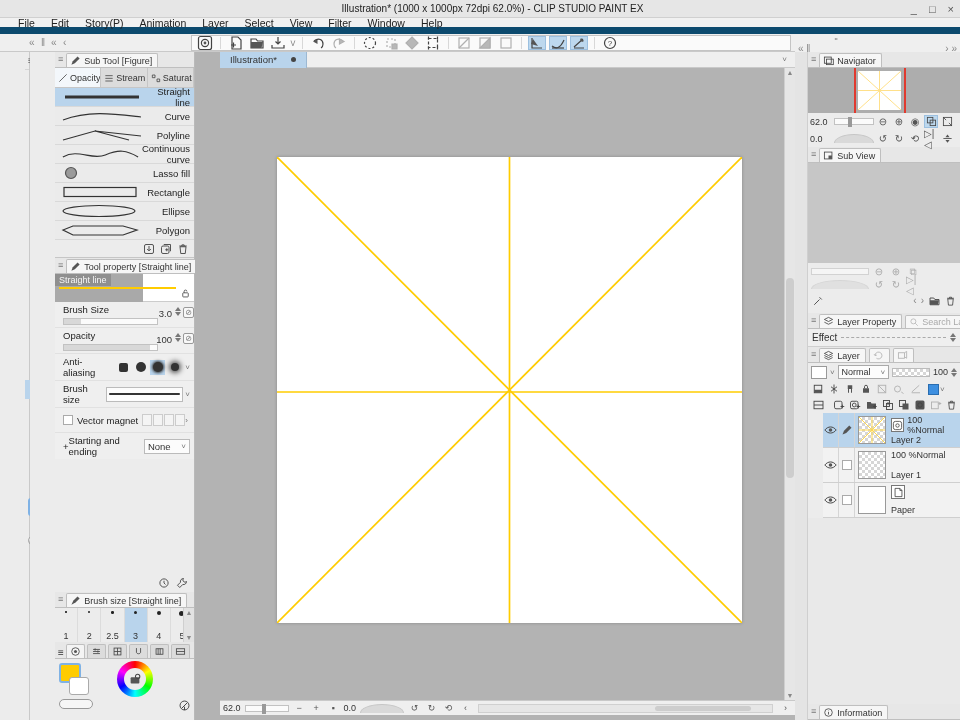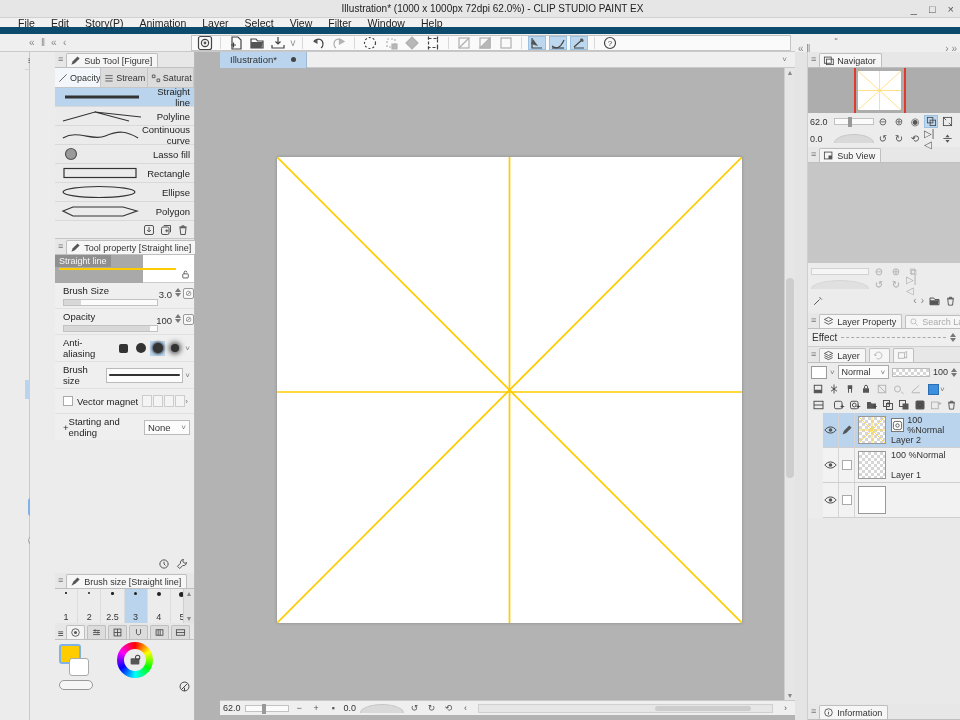--- a/index.html
+++ b/index.html
@@ -492,20 +492,28 @@
         </span>
       </div>
     <div class="stlist" id="subtool-list">
         <div class="strow sel">
           <svg viewBox="0 0 86 16">
             <g fill="none" stroke="#333" stroke-width="1.2">
               <path d="M6 8H80" stroke-width="3"></path>
             </g>
           </svg>
           <span class="lbl">Straight line</span>
+        </div>
+        <div class="strow">
+          <svg viewBox="0 0 86 16">
+            <g fill="none" stroke="#333" stroke-width="1.2">
+              <path d="M4 12C30 2 56 6 82 9"></path>
+            </g>
+          </svg>
+          <span class="lbl">Curve</span>
         </div>
         <div class="strow">
           <svg viewBox="0 0 86 16">
             <g fill="none" stroke="#333" stroke-width="1.2">
               <path d="M4 13 36 4 70 13M36 4 82 9"></path>
             </g>
           </svg>
           <span class="lbl">Polyline</span>
         </div>
         <div class="strow">
@@ -1123,20 +1131,31 @@
             <span class="eyec">
               <svg class="ic" style="width:13px;height:10px" viewBox="0 0 16 12">
                 <path d="M1 6C5 1 11 1 15 6 11 11 5 11 1 6z"></path>
                 <circle class="fill" cx="8" cy="6" r="2.2"></circle>
               </svg>
             </span>
             <span class="chkc">
               <span class="cbx"></span>
             </span>
             <span class="thumb " style="position:relative;background-color:#fff"></span>
+            <span class="meta">
+              <span class="top">
+                <span class="badge">
+                  <svg class="ic" style="width:11px;height:11px" viewBox="0 0 16 16">
+                    <path d="M3 2h7l3 3v9H3z"></path>
+                    <path d="M10 2v3h3"></path>
+                  </svg>
+                </span>
+              </span>
+              <span class="nm">Paper</span>
+            </span>
           </div>
         </div>
       <div style="height:186px; background:#e9e9e9;"></div>
     </div>
 
     <div>
       <div class="phead">
         <span class="burger">≡</span>
         <span class="ptab">
           <svg class="ic" style="width:11px;height:11px" viewBox="0 0 16 16">

